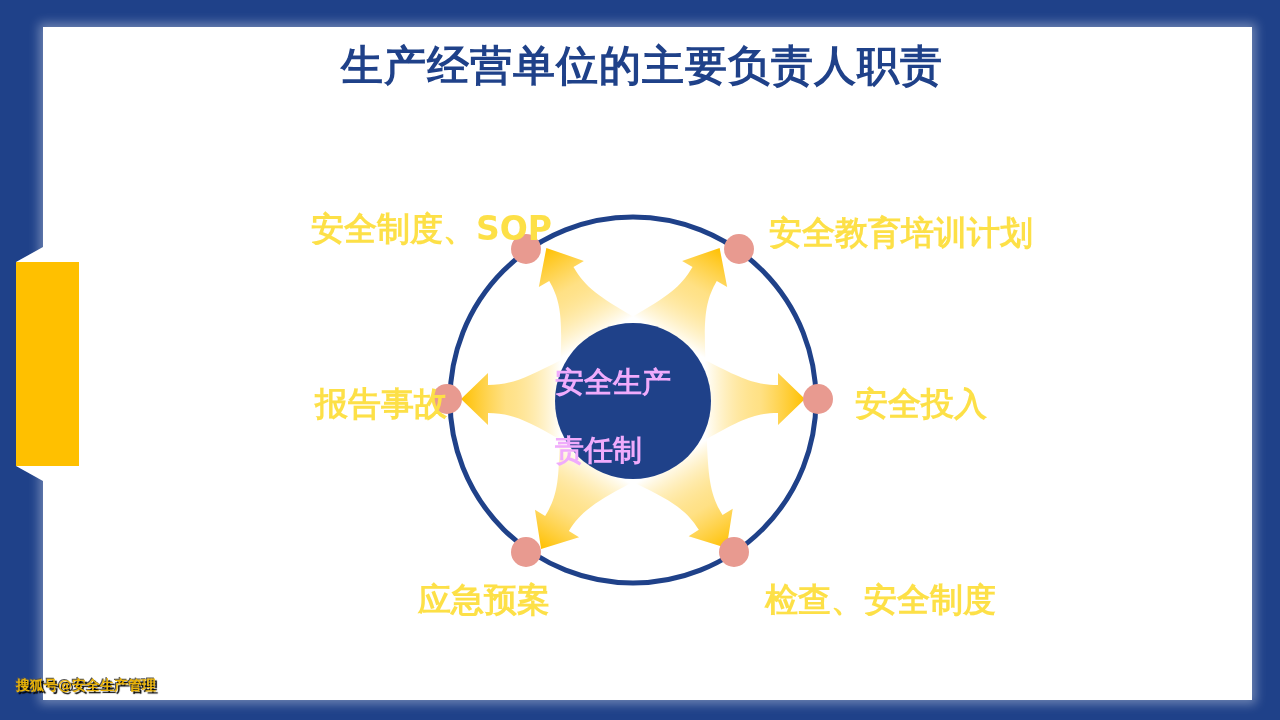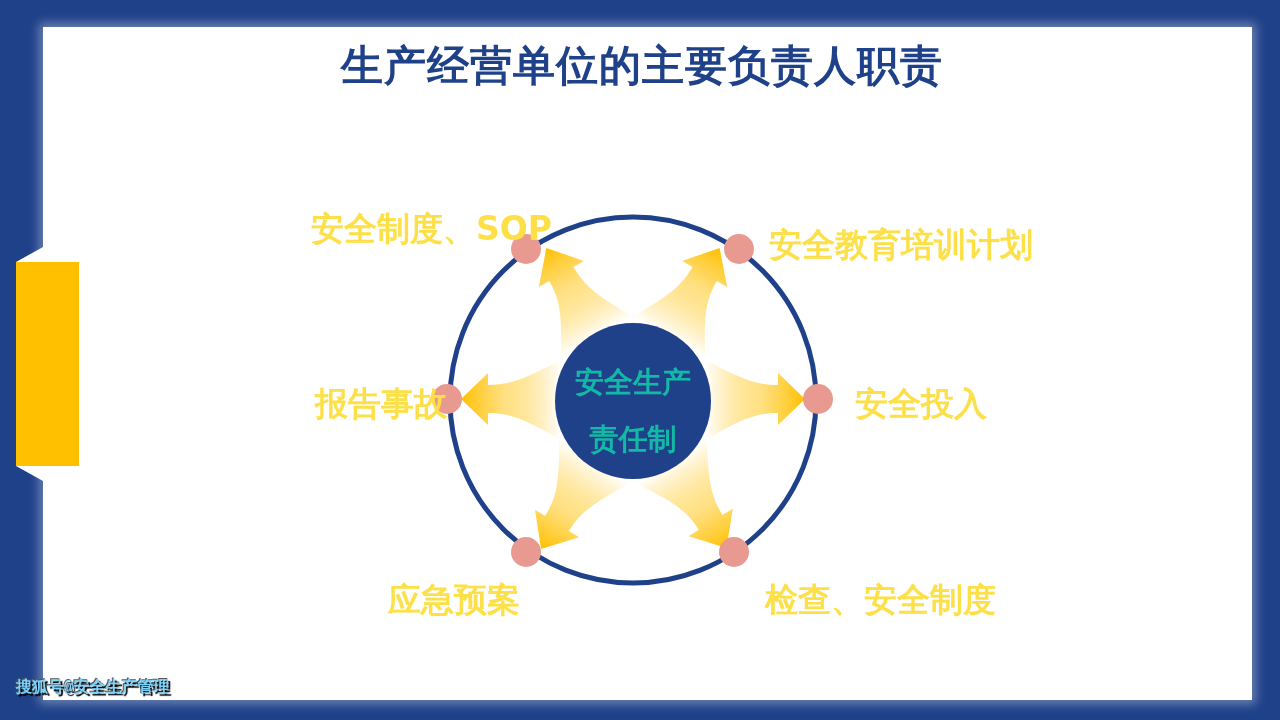--- a/index.html
+++ b/index.html
@@ -21,32 +21,31 @@
   .accent-bar {
     position:absolute; left:16px; top:262px; width:63px; height:204px;
     background:#FFC000;
   }
   .title {
     position:absolute; left:0; top:38px; width:1284px; text-align:center;
     font-size:42px; font-weight:bold; color:#1F4189; letter-spacing:1px;
   }
   svg.diagram { position:absolute; left:0; top:0; }
   .center-text {
-    position:absolute; left:555px; width:156px; text-align:center;
-    color:#14b8a6; font-weight:bold; font-size:29px; line-height:1;
+    position:absolute; left:555px; width:156px; text-align:left;
+    color:#f0abfc; font-weight:bold; font-size:29px; line-height:1;
   }
   .label {
     position:absolute; font-size:33px; font-weight:bold; color:#fde047;
     white-space:nowrap;
   }
   .watermark {
-    position:absolute; left:16px; top:677px; font-size:16px; font-weight:bold;
-    color:#7dd3fc; text-shadow: 2px 2px 1px #000000, -1px -1px 0 #555;
+    position:absolute; left:16px; top:677px; font-size:14px; font-weight:bold;
+    color:#eab308; text-shadow: 2px 2px 1px #000000, -1px -1px 0 #555;
     white-space:nowrap;
-    font-family:Liberation Mono, monospace;
   }
 </style>
 </head>
 <body>
 
 <div class="panel"></div>
 <div class="notch"></div>
 <div class="accent-bar"></div>
 
 <div class="title">生产经营单位的主要负责人职责</div>
@@ -90,22 +89,22 @@
 
   <circle cx="526" cy="249" r="15" fill="#E89A90"></circle>
   <circle cx="739" cy="249" r="15" fill="#E89A90"></circle>
   <circle cx="447" cy="399" r="15" fill="#E89A90"></circle>
   <circle cx="818" cy="399" r="15" fill="#E89A90"></circle>
   <circle cx="526" cy="552" r="15" fill="#E89A90"></circle>
   <circle cx="734" cy="552" r="15" fill="#E89A90"></circle>
 </svg>
 
 <div class="center-text" style="top:368px;">安全生产</div>
-<div class="center-text" style="top:425px;">责任制</div>
+<div class="center-text" style="top:436px;">责任制</div>
 
 <div class="label" style="left:311px; top:207px;">安全制度、SOP</div>
-<div class="label" style="left:769px; top:223px;">安全教育培训计划</div>
+<div class="label" style="left:769px; top:211px;">安全教育培训计划</div>
 <div class="label" style="left:304px; top:382px;margin-left:11px;">报告事故</div>
 <div class="label" style="left:855px; top:382px;">安全投入</div>
-<div class="label" style="left:388px; top:578px;">应急预案</div>
+<div class="label" style="left:418px; top:578px;">应急预案</div>
 <div class="label" style="left:765px; top:578px;">检查、安全制度</div>
 
 <div class="watermark">搜狐号@安全生产管理</div>
 
 </body></html>

